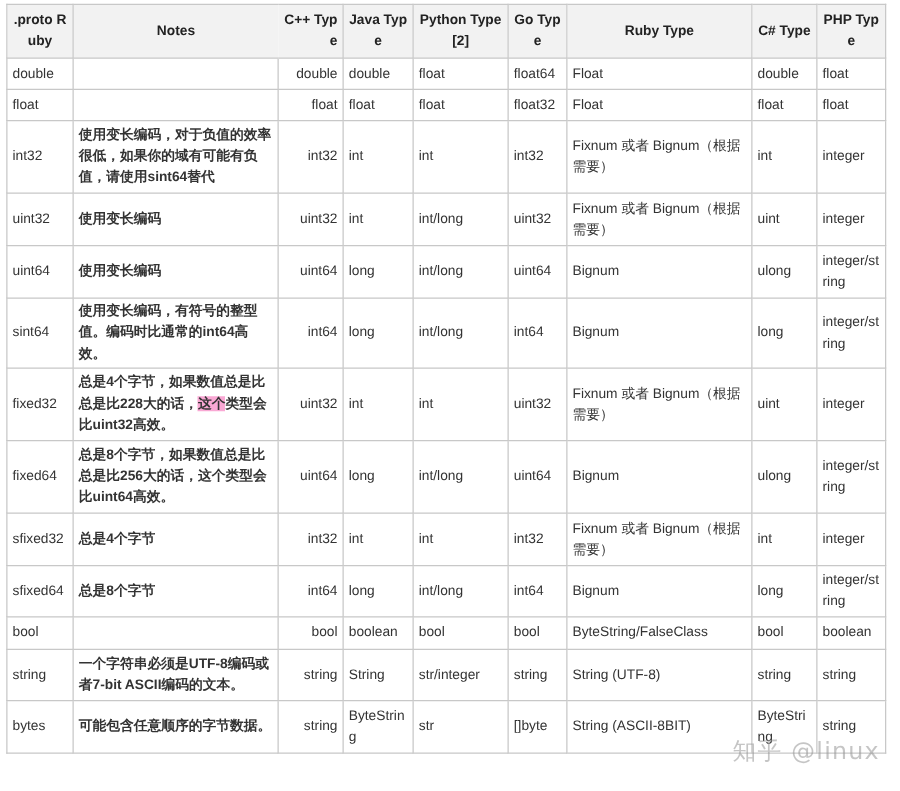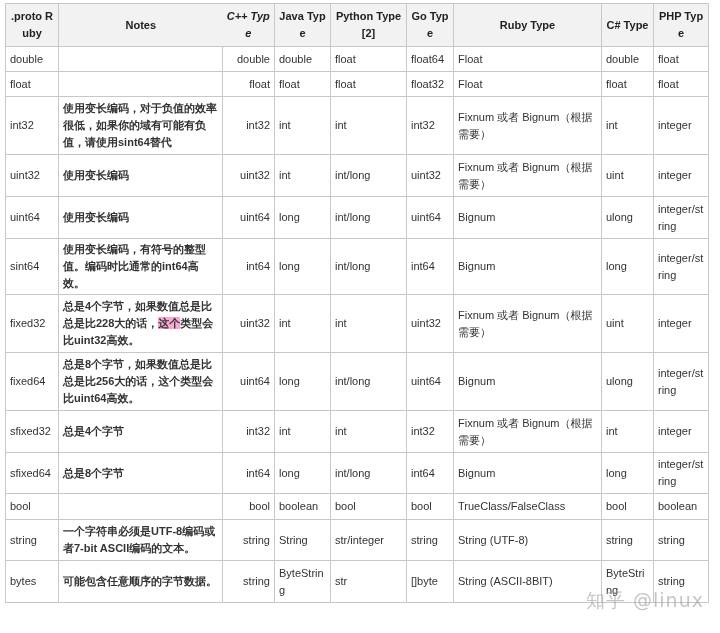--- a/index.html
+++ b/index.html
@@ -11,21 +11,21 @@
       width: 703px; font-size: 11px; line-height: 17px;
     }
     table.proto th, table.proto td {
       border: 1px solid #c8c8c8; padding: 2px 4px; vertical-align: middle;
       word-break: break-all; overflow: hidden;
     }
     table.proto th {
       background: #f2f2f2; font-weight: bold; color: #222; text-align: center;
       height: 38px;
     }
-    table.proto th.cpp { border-left: none; font-style: italic; }
+    table.proto th.cpp { text-align: right; border-left: none; }
     table.proto th.notes { border-right: none; }
     td.c-proto { text-align: left; }
     td.c-notes { text-align: left; font-weight: bold; }
     td.c-cpp { text-align: right; }
     td.c-java, td.c-py, td.c-go, td.c-ruby, td.c-cs, td.c-php { text-align: left; }
     .hl { background: #f9a8d4; }
     .watermark {
       position: absolute; left: 586px; top: 588px; font-size: 19px;
       color: rgba(150,150,150,0.55); letter-spacing: 1px; pointer-events: none;
       font-family: "DejaVu Sans", sans-serif;
@@ -182,21 +182,21 @@
       <td class="c-php">integer/string</td>
     </tr>
 
     <tr style="height:26px">
       <td class="c-proto">bool</td>
       <td class="c-notes"></td>
       <td class="c-cpp">bool</td>
       <td class="c-java">boolean</td>
       <td class="c-py">bool</td>
       <td class="c-go">bool</td>
-      <td class="c-ruby">TrueClass/FalseClass</td>
+      <td class="c-ruby">ByteString/FalseClass</td>
       <td class="c-cs">bool</td>
       <td class="c-php">boolean</td>
     </tr>
 
     <tr style="height:41px">
       <td class="c-proto">string</td>
       <td class="c-notes">一个字符串必须是UTF-8编码或者7-bit ASCII编码的文本。</td>
       <td class="c-cpp">string</td>
       <td class="c-java">String</td>
       <td class="c-py">str/integer</td>

